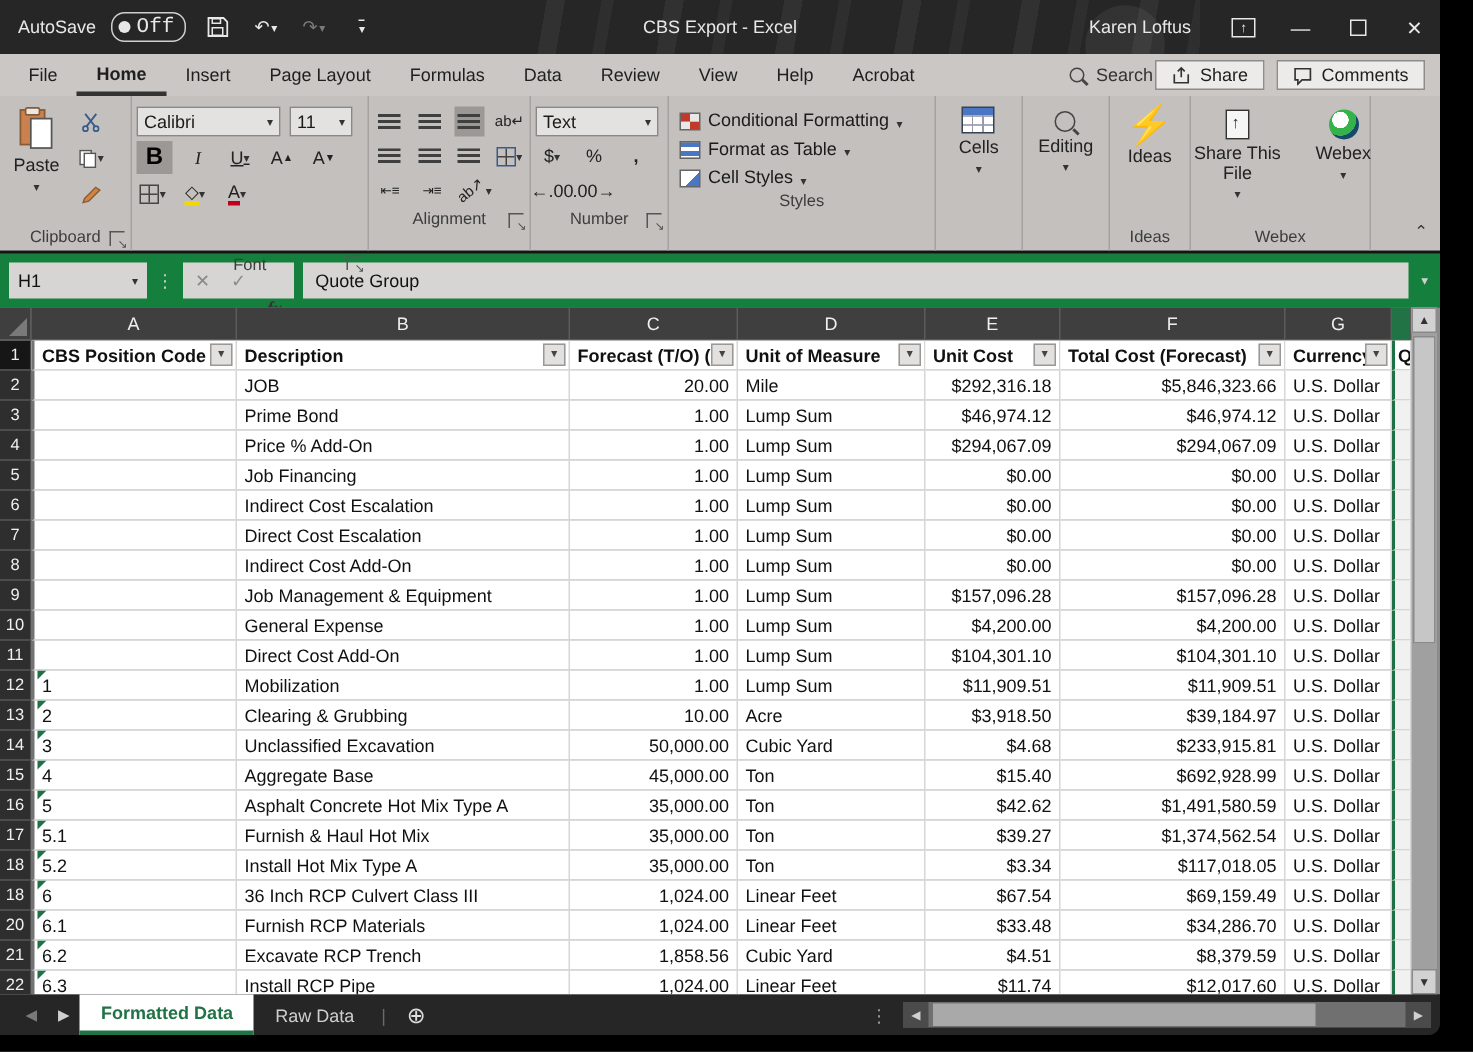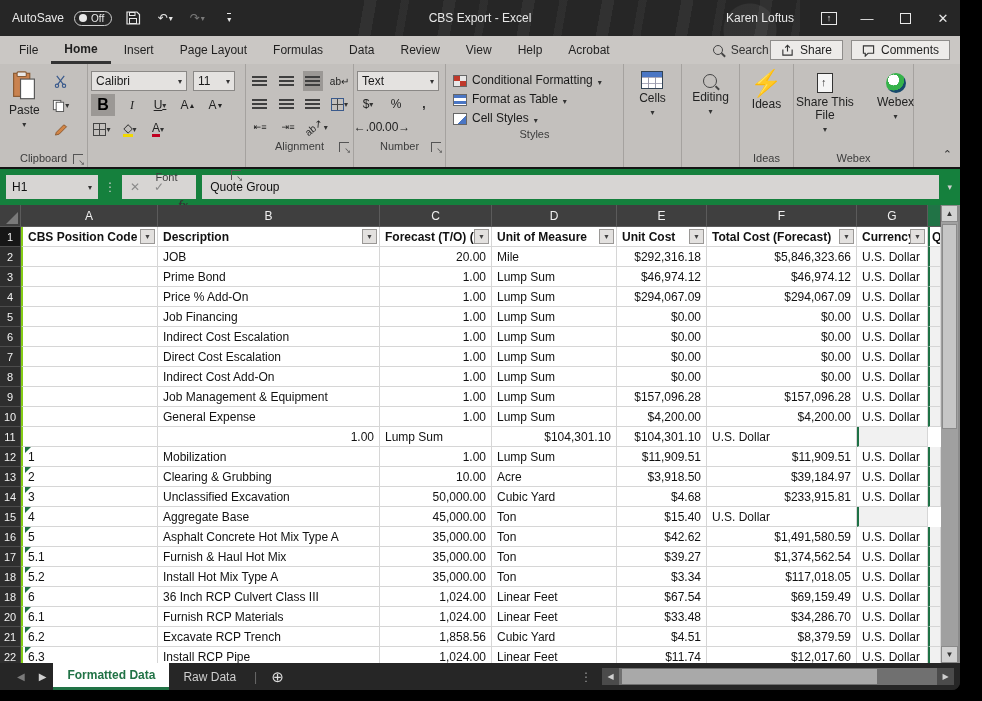--- a/index.html
+++ b/index.html
@@ -11,21 +11,21 @@
   
   .titlebar { position: relative; height: 36px; background: #262626; display: flex;
               align-items: center; color: #e8e8e8; font-size: 12px; }
   .titlebar::before { content: ""; position: absolute; left: 330px; top: 0; width: 470px; height: 100%;
       background:
         radial-gradient(circle at 420px 30px, rgba(255,255,255,0.06) 0 26px, transparent 27px),
         repeating-linear-gradient(100deg, transparent 0 34px, rgba(255,255,255,0.05) 34px 46px, transparent 46px 70px, rgba(255,255,255,0.04) 70px 78px);
       pointer-events: none; }
   .tb-left { display: flex; align-items: center; gap: 10px; padding-left: 12px; z-index: 1; }
   .autosave-pill { display: flex; align-items: center; gap: 4px; border: 1px solid #cfcfcf;
-      border-radius: 9px; padding: 1px 7px 1px 4px; font-size: 10px; }
+      border-radius: 9px; padding: 1px 7px 1px 4px; font-size: 14px; font-family: Liberation Mono, monospace; }
   .autosave-dot { width: 8px; height: 8px; border-radius: 50%; background: #e8e8e8; }
   .tb-btn { display: inline-flex; align-items: center; justify-content: center; min-width: 22px;
       height: 24px; cursor: default; }
   .tb-caret { font-size: 8px; margin-left: 1px; }
   .disabled { color: #7a7a7a; }
   .tb-title { position: absolute; left: 0; right: 0; text-align: center; font-size: 12px; z-index: 0; }
   .tb-right { margin-left: auto; display: flex; align-items: center; gap: 4px; z-index: 1; }
   .tb-user { margin-right: 14px; }
   .ribbon-display-icon { width: 16px; height: 13px; border: 1px solid #e8e8e8; display: inline-flex;
       align-items: center; justify-content: center; font-size: 9px; line-height: 9px; }
@@ -119,21 +119,21 @@
   .corner { position: relative; background: #3f3f3f; border-right: 1px solid #5b5b5b; border-bottom: 1px solid #5b5b5b; }
   .corner::after { content: ""; position: absolute; right: 2px; bottom: 2px;
       border-left: 12px solid transparent; border-bottom: 12px solid #7a7a7a; }
   .grow { display: grid; height: 20px; background: #fff; }
   .rownum { background: #2e2e2e; color: #f0f0f0; font-size: 11px; display: flex; align-items: center;
       justify-content: center; border-bottom: 1px solid #4d4d4d; border-right: 1px solid #4d4d4d; }
   .rownum.sel { background: #161616; }
   .cell { position: relative; font-size: 12px; color: #111; padding: 0 5px; display: flex; align-items: center;
       border-right: 1px solid #d6d6d6; border-bottom: 1px solid #d6d6d6; white-space: nowrap; overflow: hidden; }
   .cell.num { justify-content: flex-end; }
-  .cell.tbl-left { border-left: 2px solid #84cc16; }
+  .cell.tbl-left { border-left: 2px solid #737373; }
   .cell.hsliver { background: #f1f1f1; border-left: 2px solid #1e7145; }
   .thead-row .cell { font-weight: bold; background: #fff; padding-right: 20px; }
   .thead-row .cell.hsliver { background: #fff; font-weight: bold; padding: 0 2px; overflow: hidden; }
   .filterbtn { position: absolute; right: 2px; top: 2px; width: 15px; height: 15px; background: #e3e1df;
       border: 1px solid #9a9896; display: flex; align-items: center; justify-content: center;
       font-size: 7px; color: #444; font-weight: normal; }
   .flag { position: absolute; left: 2px; top: 0; width: 0; height: 0;
       border-top: 6px solid #1e7145; border-right: 6px solid transparent; }
 
   
@@ -642,20 +642,21 @@
           <div class="cell num">1.00</div>
           <div class="cell">Lump Sum</div>
           <div class="cell num">$4,200.00</div>
           <div class="cell num">$4,200.00</div>
           <div class="cell">U.S. Dollar</div>
           <div class="cell hsliver"></div>
         </div>
         <div class="grow" style="grid-template-columns: 21px 137px 222px 112px 125px 90px 150px 71px 13px;">
           <div class="rownum">11</div>
           <div class="cell tbl-left"></div>
+          <div class="cell">Direct Cost Add-On</div>
           <div class="cell num">1.00</div>
           <div class="cell">Lump Sum</div>
           <div class="cell num">$104,301.10</div>
           <div class="cell num">$104,301.10</div>
           <div class="cell">U.S. Dollar</div>
           <div class="cell hsliver"></div>
         </div>
         <div class="grow" style="grid-template-columns: 21px 137px 222px 112px 125px 90px 150px 71px 13px;">
           <div class="rownum">12</div>
           <div class="cell tbl-left">1<span class="flag"></span></div>
@@ -689,20 +690,21 @@
           <div class="cell">U.S. Dollar</div>
           <div class="cell hsliver"></div>
         </div>
         <div class="grow" style="grid-template-columns: 21px 137px 222px 112px 125px 90px 150px 71px 13px;">
           <div class="rownum">15</div>
           <div class="cell tbl-left">4<span class="flag"></span></div>
           <div class="cell">Aggregate Base</div>
           <div class="cell num">45,000.00</div>
           <div class="cell">Ton</div>
           <div class="cell num">$15.40</div>
+          <div class="cell num">$692,928.99</div>
           <div class="cell">U.S. Dollar</div>
           <div class="cell hsliver"></div>
         </div>
         <div class="grow" style="grid-template-columns: 21px 137px 222px 112px 125px 90px 150px 71px 13px;">
           <div class="rownum">16</div>
           <div class="cell tbl-left">5<span class="flag"></span></div>
           <div class="cell">Asphalt Concrete Hot Mix Type A</div>
           <div class="cell num">35,000.00</div>
           <div class="cell">Ton</div>
           <div class="cell num">$42.62</div>

